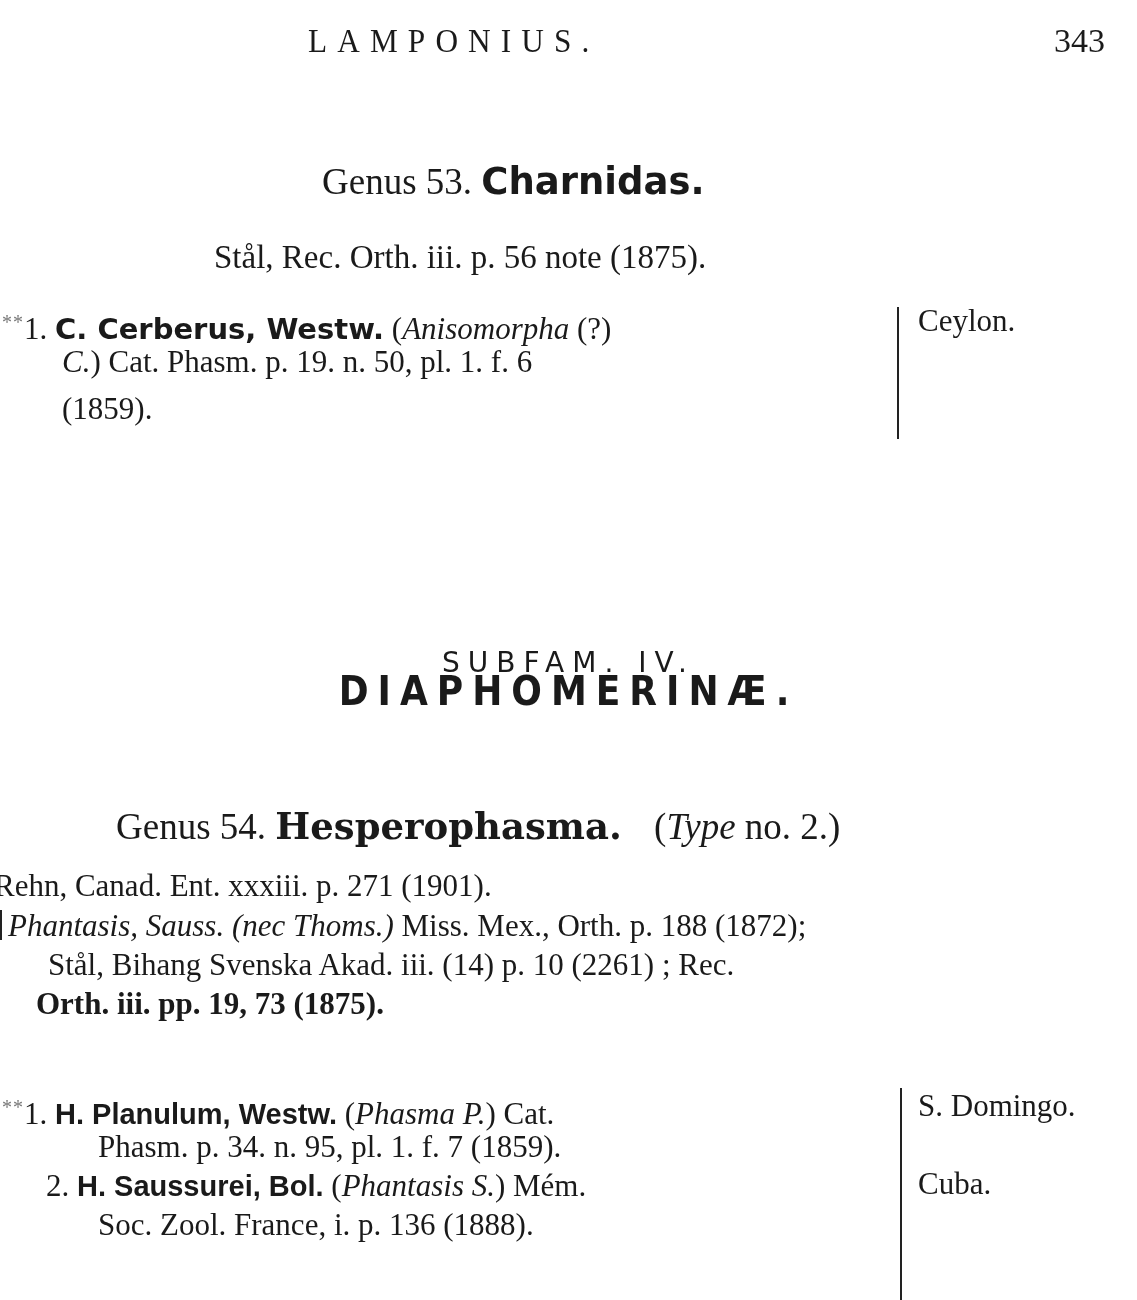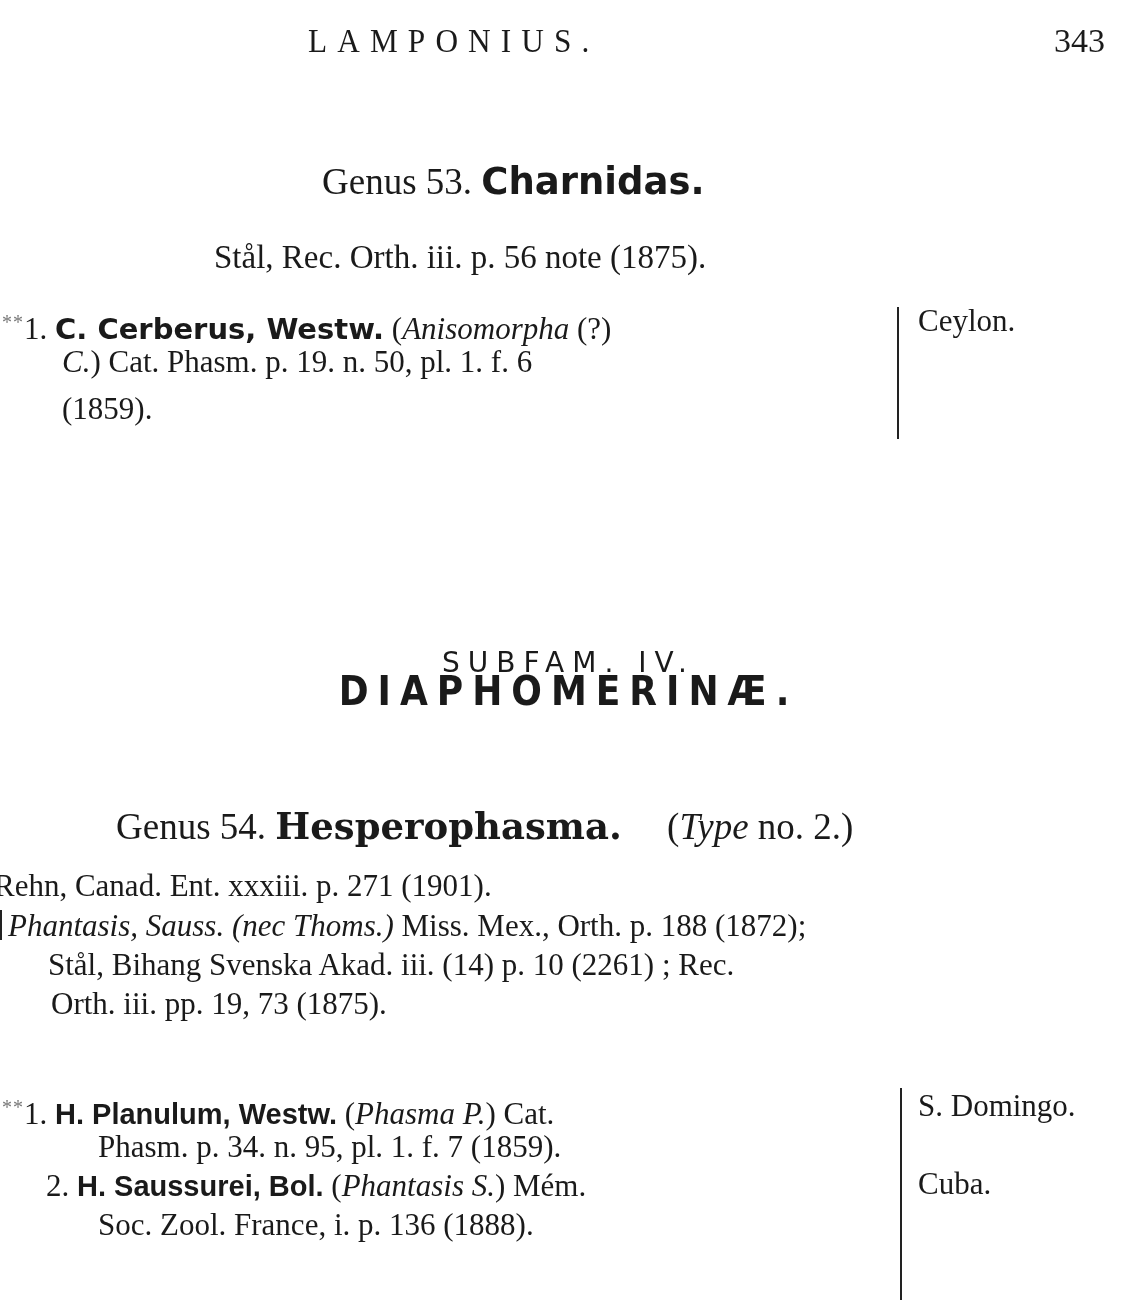--- a/index.html
+++ b/index.html
@@ -88,30 +88,30 @@
   <div class="vrule" style="left:897px; top:4px; height:132px;"></div>
   <div class="locality" style="left:918px; top:0;">Ceylon.</div>
 </div>
 
 <div class="abs subfam subfam-1">SUBFAM. IV.</div>
 <div class="abs subfam subfam-2">DIAPHOMERINÆ.</div>
 
 <div class="abs genus-head" style="top:804px; left:116px;">
   <span>Genus 54.</span>
   <span class="gname-slab">Hesperophasma.</span>
-  <span style="margin-left:36px;"><span>(</span><i>Type</i><span> no. 2.)</span></span>
+  <span style="margin-left:23px;"><span>(</span><i>Type</i><span> no. 2.)</span></span>
 </div>
 
 <div class="abs synonymy" style="top:866px; left:-6px;">Rehn, Canad. Ent. xxxiii. p. 271 (1901).</div>
 
 <div class="abs synonymy" style="top:906px; left:0;">
   <span style="display:inline-block;width:2px;height:30px;background:#222;vertical-align:-4px;margin-right:6px;"></span><i>Phantasis, Sauss. (nec Thoms.)</i><span> Miss. Mex., Orth. p. 188 (1872);</span>
 </div>
 <div class="abs synonymy" style="top:945px; left:48px;">Stål, Bihang Svenska Akad. iii. (14) p. 10 (2261) ; Rec.</div>
-<div class="abs synonymy" style="top:984px; left:51px;">Orth. iii. pp. 19, 73 (1875).</div>
+<div class="abs synonymy" style="top:984px; left:36px;font-weight:bold;">Orth. iii. pp. 19, 73 (1875).</div>
 
 <div class="entry-row" style="top:1088px; height:212px;">
   <div class="entry-text" style="left:2px; top:0;">
     <span class="stars">**</span><span>1.</span>
     <span class="bold-serif">H. Planulum, Westw.</span><span> (</span><i>Phasma P.</i><span>) Cat.</span>
   </div>
   <div class="entry-text" style="left:98px; top:39px;">Phasm. p. 34. n. 95, pl. 1. f. 7 (1859).</div>
 
   <div class="entry-text" style="left:46px; top:78px;">
     <span>2.</span>

